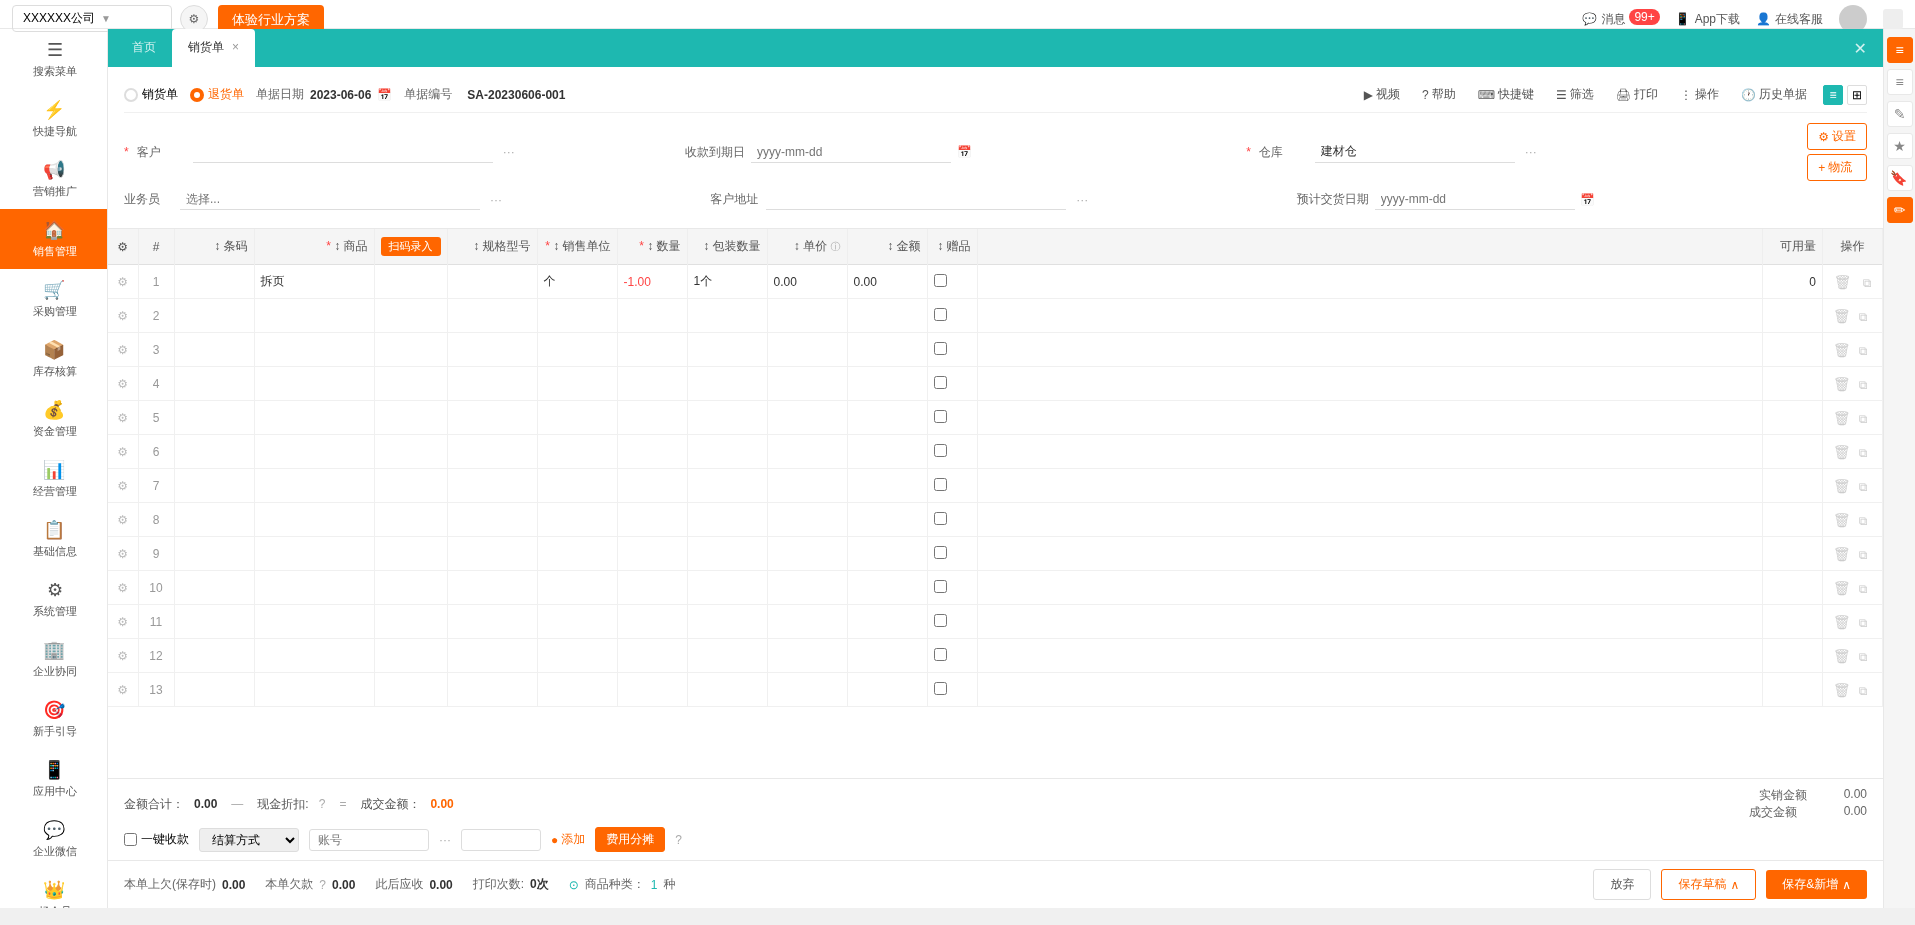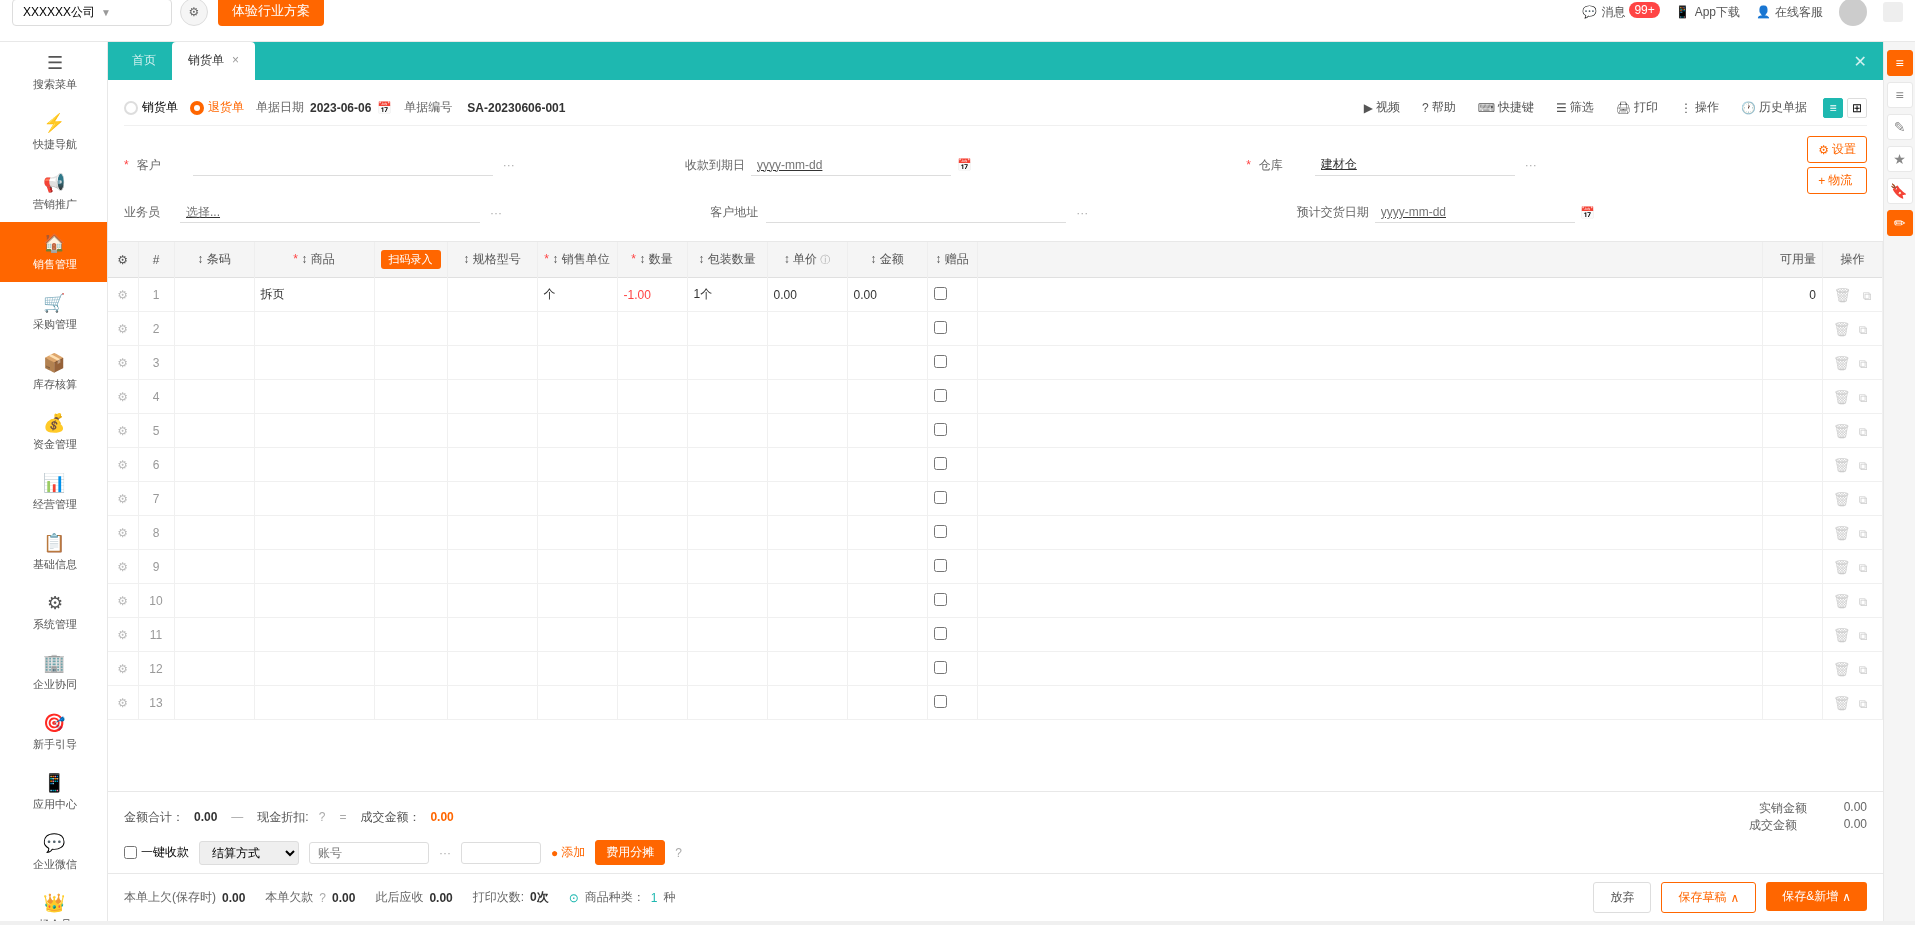--- a/index.html
+++ b/index.html
@@ -1,24 +1,24 @@
 <!DOCTYPE html>
 <html><head>
   <meta charset="utf-8">
   <style>
     * { box-sizing: border-box; margin: 0; padding: 0; font-family: 'Microsoft YaHei', Arial, sans-serif; font-size: 12px; }
     body { background: #f0f0f0; overflow: hidden; width: 1915px; height: 925px; }
 
     
     .top-header {
-      height: 42px;
-      background: #fff;
-      display: flex;
-      align-items: flex-end;
-      padding: 15px 12px;
+      height: 29px;
+      background: #fff;
+      display: flex;
+      align-items: flex-start;
+      padding: 5px 12px;
       border-bottom: 1px solid #e8e8e8;
       position: relative;
     }
     .company-selector {
       display: flex;
       align-items: center;
       gap: 6px;
       border: 1px solid #ddd;
       border-radius: 4px;
       padding: 4px 10px;
@@ -205,21 +205,20 @@
     }
     .field-required { color: #ff4444; margin-right: 2px; }
     .field-input {
       flex: 1;
       border: none;
       border-bottom: 1px solid #ddd;
       padding: 3px 6px;
       outline: none;
       color: #333;
       background: transparent;
-      text-decoration: underline;
     }
     .field-dots { color: #aaa; cursor: pointer; margin-left: 4px; }
     .settings-btn {
       background: #fff;
       border: 1px solid #ff6600;
       color: #ff6600;
       border-radius: 3px;
       padding: 4px 10px;
       cursor: pointer;
       font-size: 12px;
@@ -248,21 +247,21 @@
       border-collapse: collapse;
       font-size: 12px;
     }
     thead tr {
       background: #f5f5f5;
       border-bottom: 1px solid #e0e0e0;
     }
     thead th {
       padding: 8px 6px;
       color: #555;
-      text-align: center;
+      text-align: right;
       font-weight: normal;
       border-right: 1px solid #eee;
       white-space: nowrap;
     }
     thead th .required { color: #ff4444; }
     tbody tr {
       border-bottom: 1px solid #f0f0f0;
     }
     tbody td {
       padding: 6px 6px;
@@ -346,21 +345,21 @@
       border-top: 1px solid #e8e8e8;
       height: 48px;
       display: flex;
       align-items: center;
       padding: 0 16px;
       gap: 20px;
     }
     .bottom-stat { display: flex; align-items: center; gap: 6px; color: #555; }
     .stat-label { color: #666; }
     .stat-value { color: #333; font-weight: bold; }
-    .bottom-actions { margin-left: auto; display: flex; align-items: flex-start; gap: 10px; }
+    .bottom-actions { margin-left: auto; display: flex; align-items: center; gap: 10px; }
     .discard-btn {
       border: 1px solid #ddd;
       background: #fff;
       color: #555;
       border-radius: 3px;
       padding: 6px 16px;
       cursor: pointer;
     }
     .save-draft-btn {
       border: 1px solid #ff6600;

